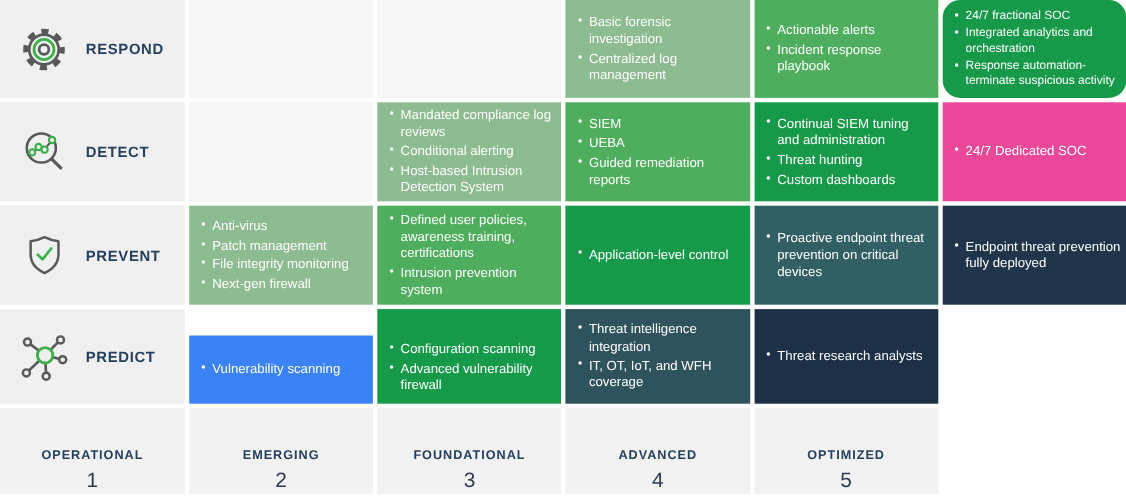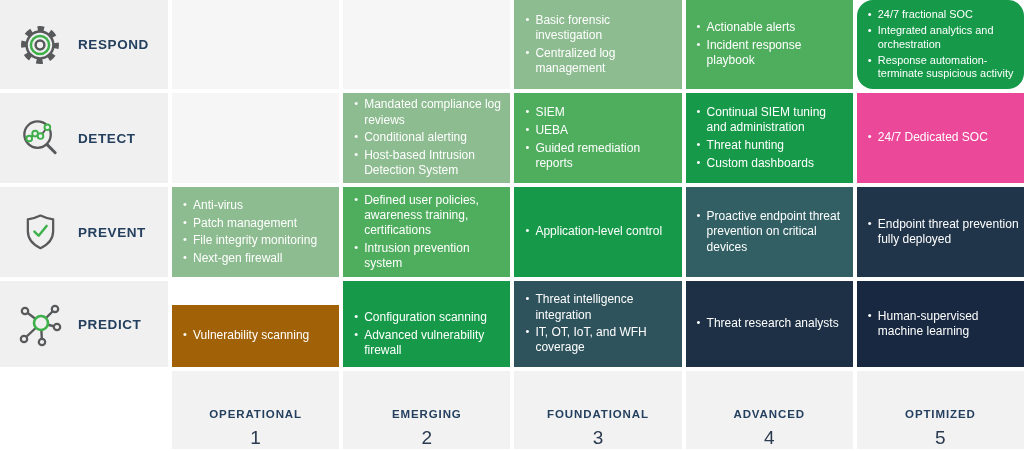--- a/index.html
+++ b/index.html
@@ -173,45 +173,40 @@
               <circle cx="9" cy="11" r="3.2"></circle>
               <circle cx="39" cy="9" r="3.2"></circle>
               <circle cx="41" cy="27" r="3.2"></circle>
               <circle cx="8" cy="39" r="3.2"></circle>
               <circle cx="26" cy="42" r="3.2"></circle>
             </g>
           </svg>
         </span>
         <span class="row-label">PREDICT</span>
       </div>
-      <div class="cell" style="background: #a16207; margin-top: 24px;">
+      <div class="cell" style="background: #3b82f6; margin-top: 24px;">
         <ul class="cell-list">
           <li class="cell-item">Vulnerability scanning</li>
         </ul>
       </div>
       <div class="cell" style="background: rgb(22, 154, 74); justify-content: flex-end;">
         <ul class="cell-list">
           <li class="cell-item">Configuration scanning</li>
           <li class="cell-item">Advanced vulnerability firewall</li>
         </ul>
       </div>
       <div class="cell" style="background: rgb(46, 83, 92);">
         <ul class="cell-list">
           <li class="cell-item">Threat intelligence integration</li>
           <li class="cell-item">IT, OT, IoT, and WFH coverage</li>
         </ul>
       </div>
       <div class="cell" style="background: rgb(29, 48, 69);">
         <ul class="cell-list">
           <li class="cell-item">Threat research analysts</li>
-        </ul>
-      </div>
-      <div class="cell" style="background: rgb(23, 40, 64);">
-        <ul class="cell-list">
-          <li class="cell-item">Human-supervised machine learning</li>
         </ul>
       </div>
       <div class="corner-cell"></div>
       <div class="footer-cell">
         <div class="footer-label">OPERATIONAL</div>
         <div class="footer-number">1</div>
       </div>
       <div class="footer-cell">
         <div class="footer-label">EMERGING</div>
         <div class="footer-number">2</div>

